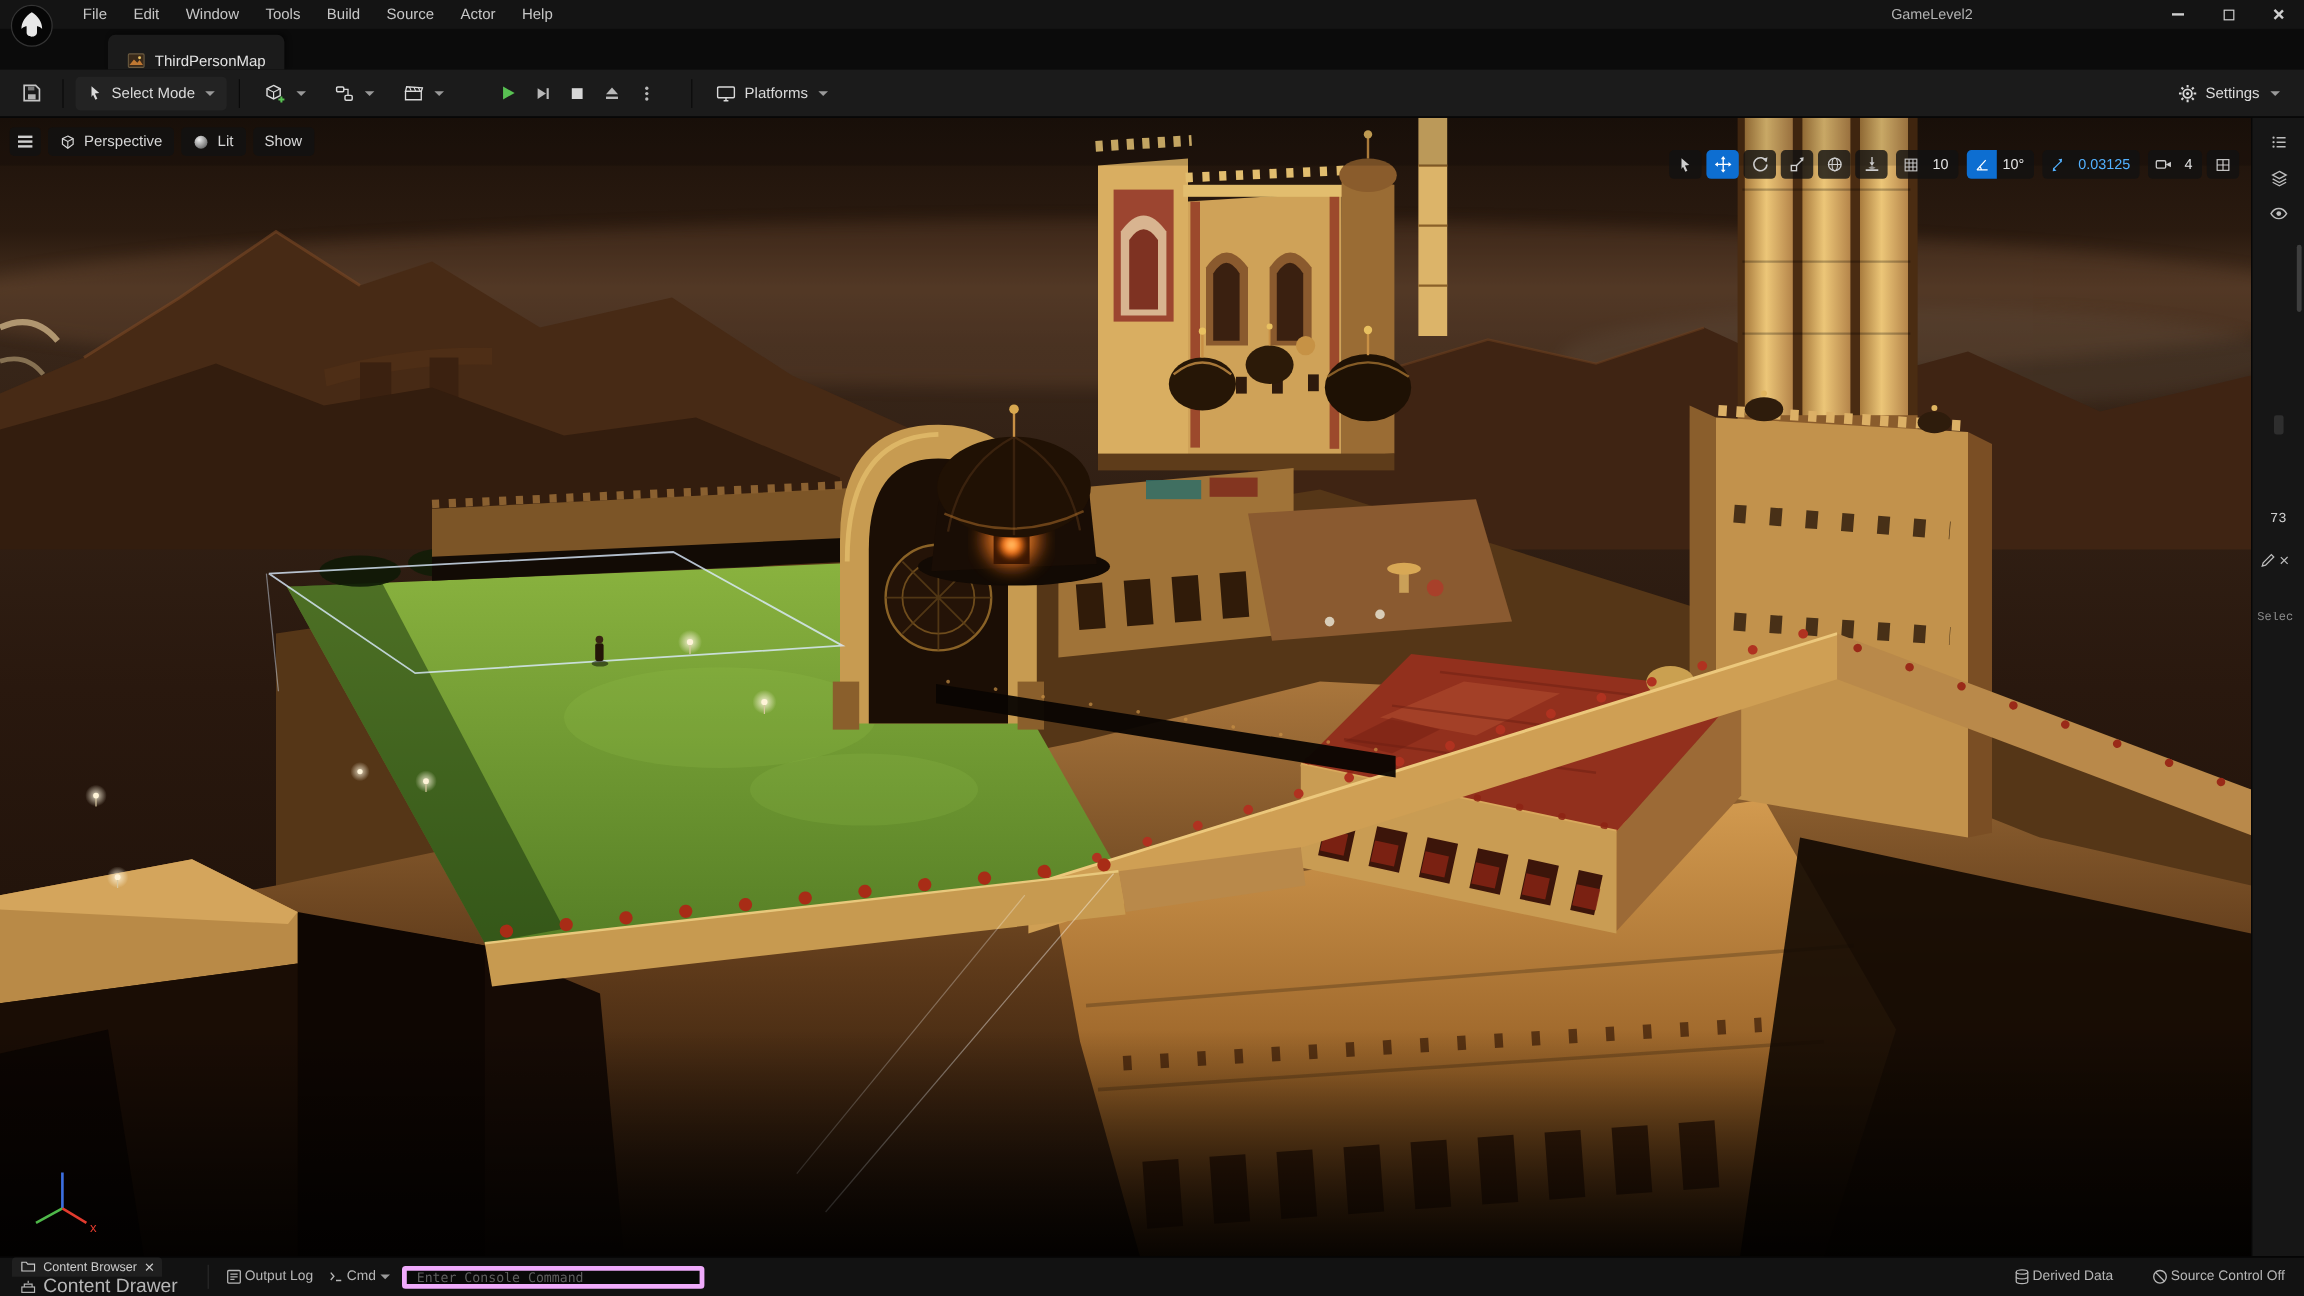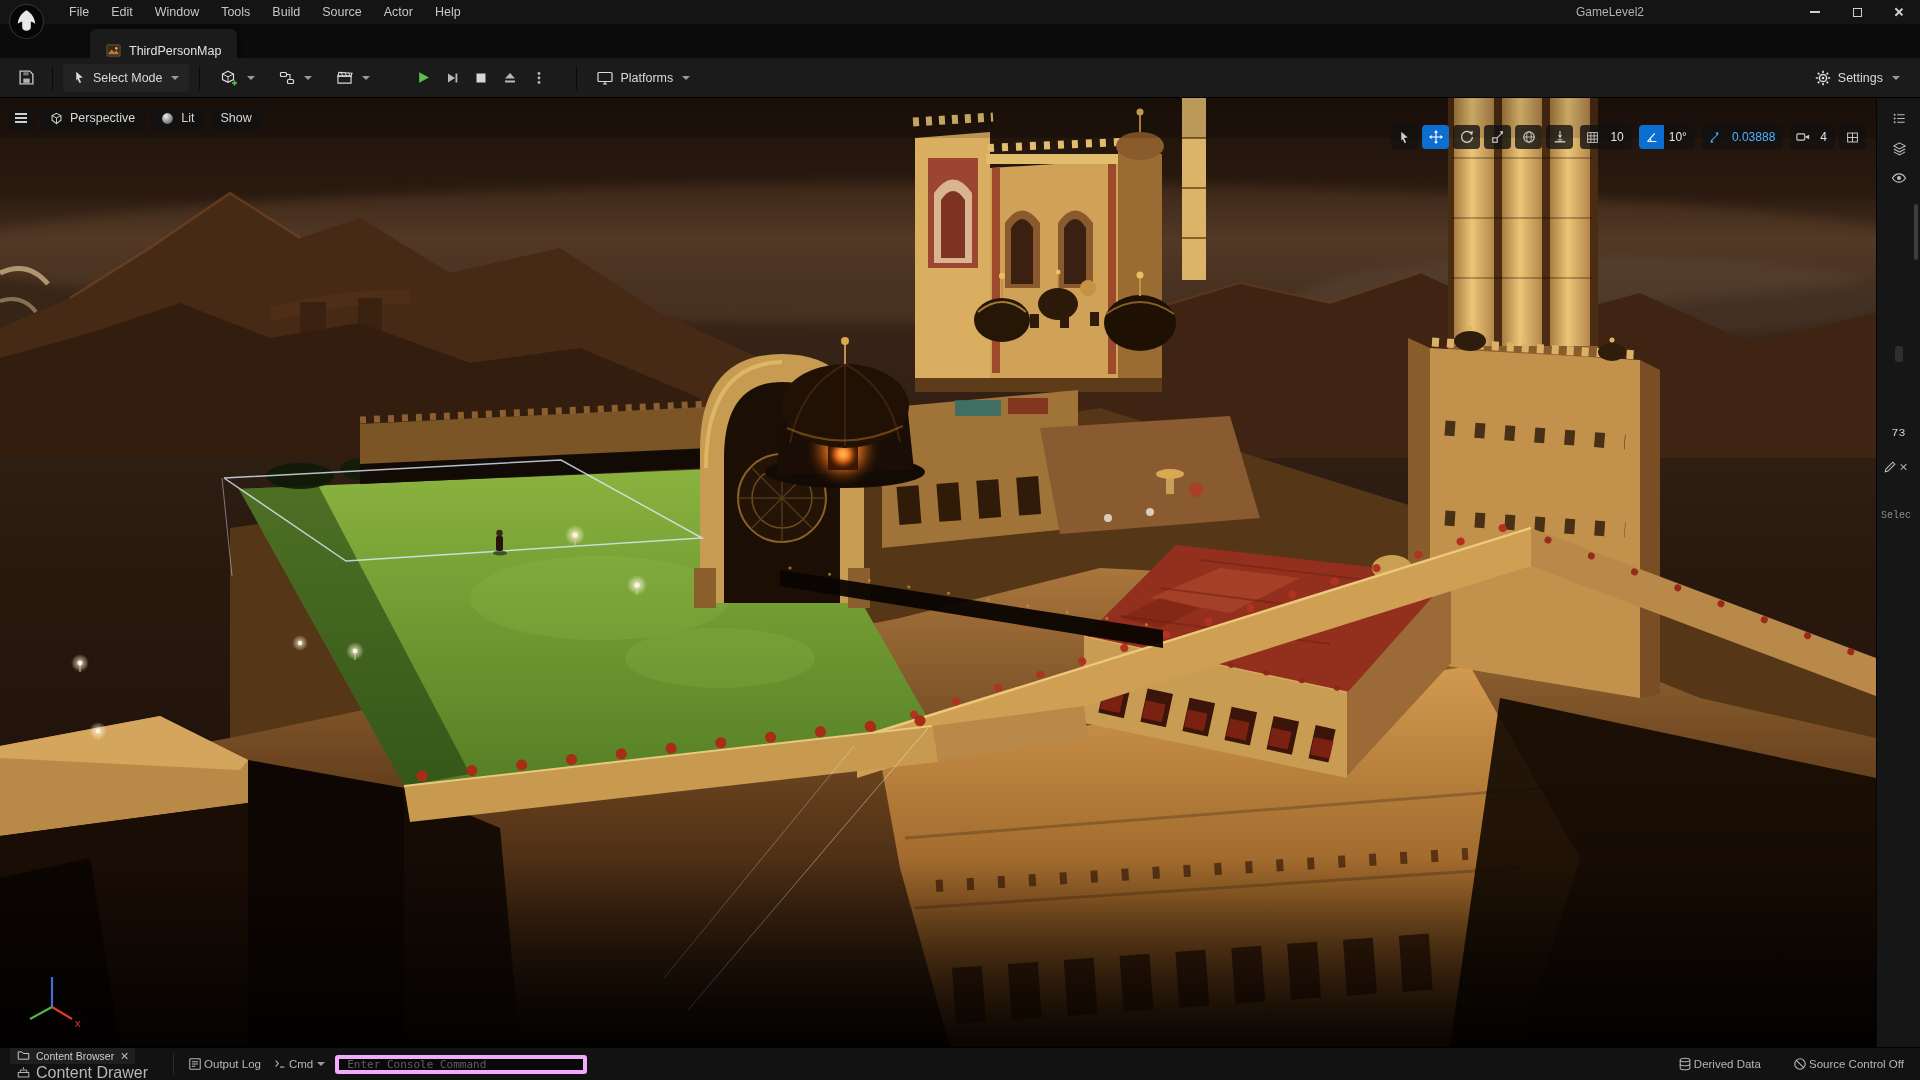--- a/index.html
+++ b/index.html
@@ -631,21 +631,21 @@
           <span>10°</span>
         </div>
         <div class="vp-pill">
           <span class="pill-ic bluefg">
             <svg class="ic" viewBox="0 0 16 16" width="13" height="13">
                 <path d="M4 12L12 4" stroke="currentColor" stroke-width="1.3"></path>
                 <path d="M12.8 1.6l-.5 3.8-3.3-3.3z" fill="currentColor"></path>
                 <path d="M3.2 14.4l.5-3.8 3.3 3.3z" fill="currentColor"></path>
               </svg>
           </span>
-          <span class="blue-text">0.03888</span>
+          <span class="blue-text">0.03125</span>
         </div>
         <div class="vp-pill">
           <span class="pill-ic">
             <svg class="ic" viewBox="0 0 16 16" width="14" height="14">
                 <rect x="1" y="4.5" width="9" height="7" rx="1.2" fill="none" stroke="currentColor" stroke-width="1.3"></rect>
                 <path d="M10 8l5-2.6v5.2z" fill="currentColor"></path>
               </svg>
           </span>
           <span>4</span>
         </div>

